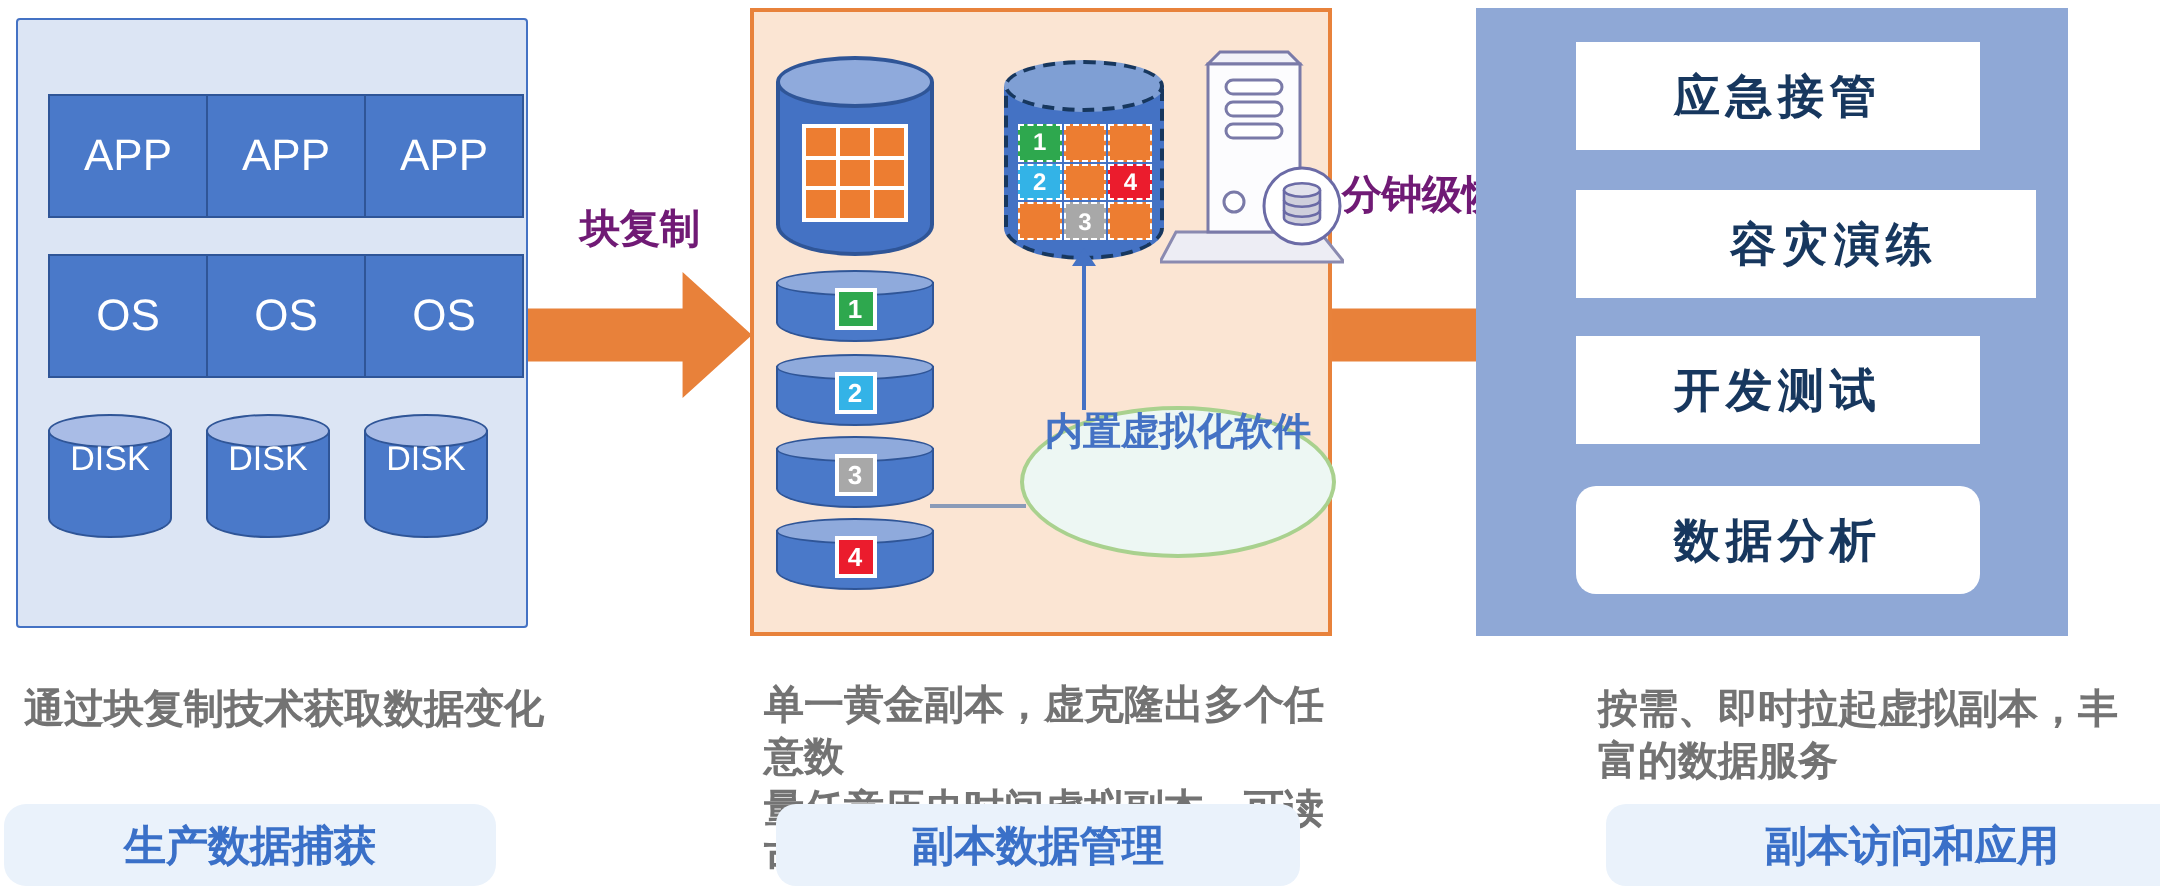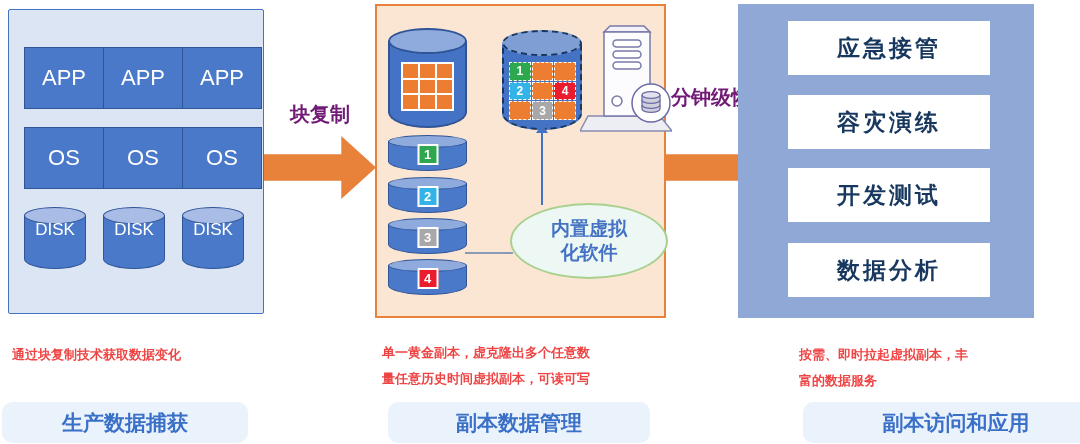--- a/index.html
+++ b/index.html
@@ -47,28 +47,28 @@
   .clone-cyl .cyl-body{position:absolute;left:0;right:0;top:13px;bottom:0;background:#4472C4;border:2px dashed #17375E;border-top:none;border-radius:0 0 40px 40px / 0 0 16px 16px;box-sizing:border-box;}
   .clone-grid{position:absolute;left:7px;top:32px;width:67px;height:58px;display:grid;grid-template-columns:repeat(3,1fr);grid-template-rows:repeat(3,1fr);gap:1px;}
   .ccell{border:1.5px dashed #fff;box-sizing:border-box;display:flex;align-items:center;justify-content:center;color:#fff;font-size:12px;font-weight:700;}
 
   .server{position:absolute;left:203px;top:18px;}
 
   .conn-h{position:absolute;left:88px;top:246px;width:48px;height:2px;background:#8A9BB8;}
   .varrow-line{position:absolute;left:164px;top:126px;width:2px;height:73px;background:#4472C4;}
   .varrow-head{position:absolute;left:159px;top:118px;width:0;height:0;border-left:6px solid transparent;border-right:6px solid transparent;border-bottom:9px solid #4472C4;}
 
-  .vellipse{position:absolute;left:133px;top:197px;width:158px;height:76px;background:#EDF7F3;border:2px solid #A9D18E;border-radius:50%;box-sizing:border-box;display:flex;flex-direction:column;align-items:center;justify-content:center;color:#4472C4;font-size:19px;font-weight:700;line-height:24px;}
+  .vellipse{position:absolute;left:133px;top:197px;width:158px;height:76px;background:#EDF7F3;border:2px solid #A9D18E;border-radius:50%;box-sizing:border-box;display:flex;flex-direction:row;align-items:flex-start;justify-content:center;color:#4472C4;font-size:19px;font-weight:700;line-height:24px;}
 
   
   .svc{position:absolute;left:50px;width:202px;height:54px;background:#fff;display:flex;align-items:center;justify-content:center;color:#17375E;font-size:23px;font-weight:700;letter-spacing:3px;}
-  .svc1{top:17px;} .svc2{top:91px;} .svc3{top:164px;font-family:Liberation Mono, monospace;} .svc4{top:239px;}
-
-  
-  .cap{position:absolute;font-size:13px;font-weight:700;color:#ef4444;line-height:26px;}
+  .svc1{top:17px;} .svc2{top:91px;padding-left:28px;} .svc3{top:164px;font-family:Liberation Mono, monospace;} .svc4{top:239px;border-radius:10px;}
+
+  
+  .cap{position:absolute;font-size:20px;font-weight:700;color:#737373;line-height:26px;}
   .cap1{left:12px;top:342px;width:260px;text-align:left;}
   .cap2{left:382px;top:340px;width:280px;}
   .cap3{left:799px;top:342px;width:264px;}
   .pill{position:absolute;top:402px;height:41px;background:#EAF2FB;border-radius:10px;display:flex;align-items:center;justify-content:center;font-size:21px;font-weight:700;color:#3A70C8;}
   .pill1{left:2px;width:246px;border-radius:11px;}
   .pill2{left:388px;width:262px;}
   .pill3{left:803px;width:274px;padding-left:16px;}
 </style>
 </head>
 <body>

